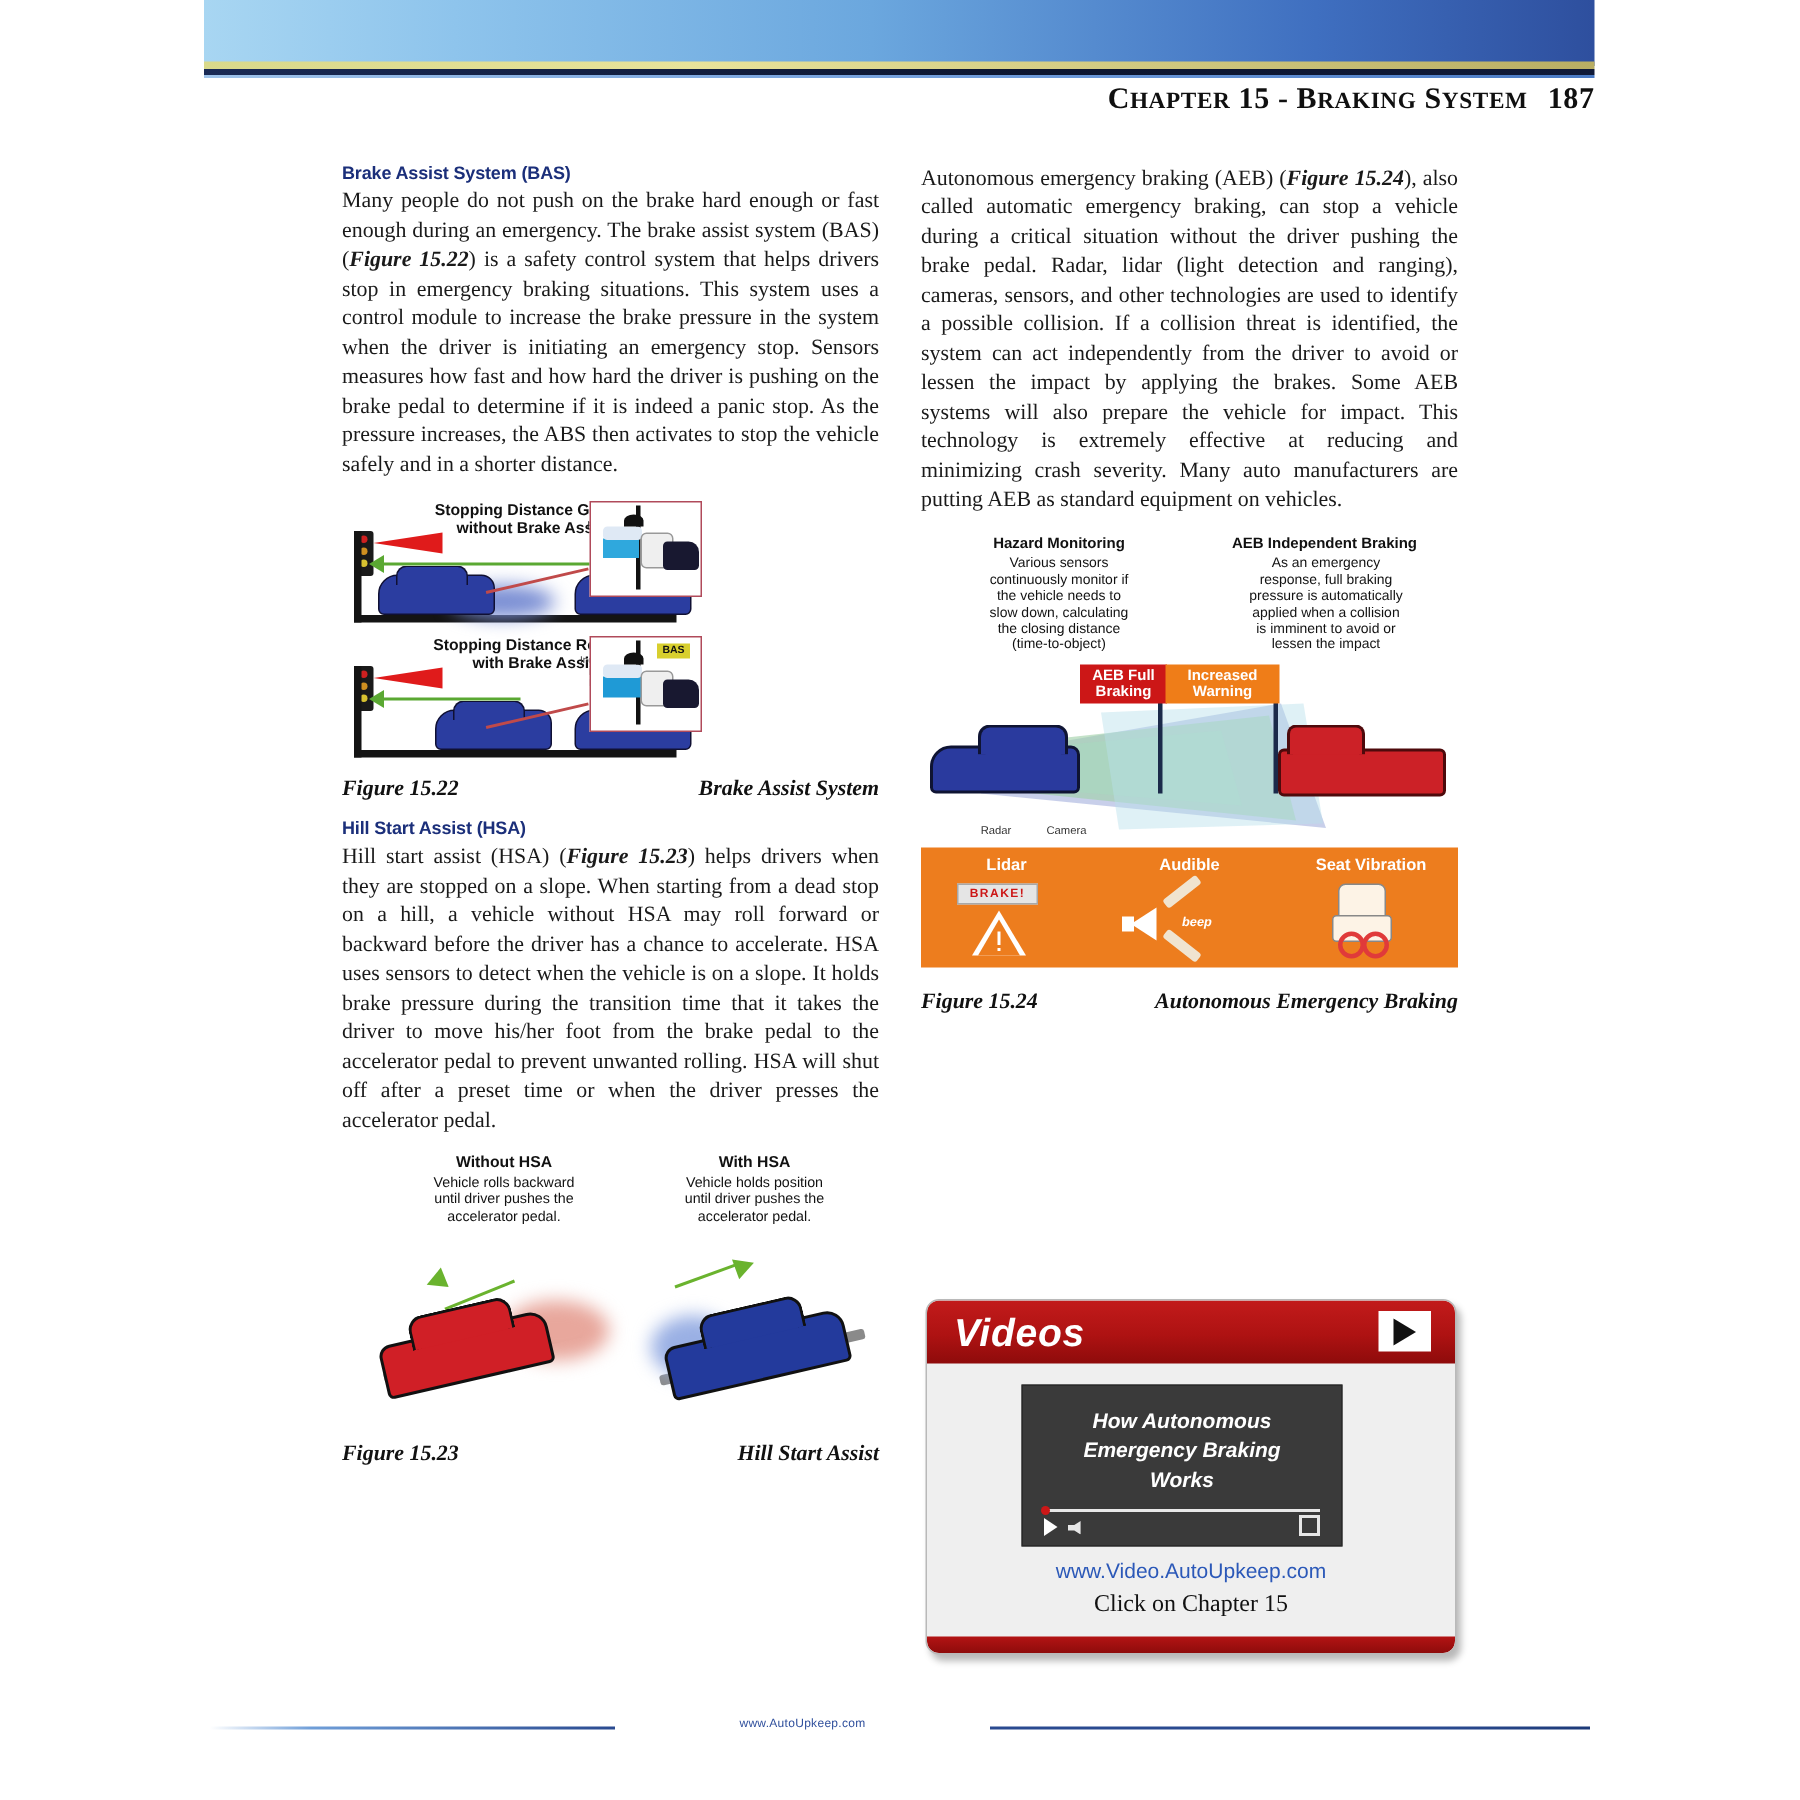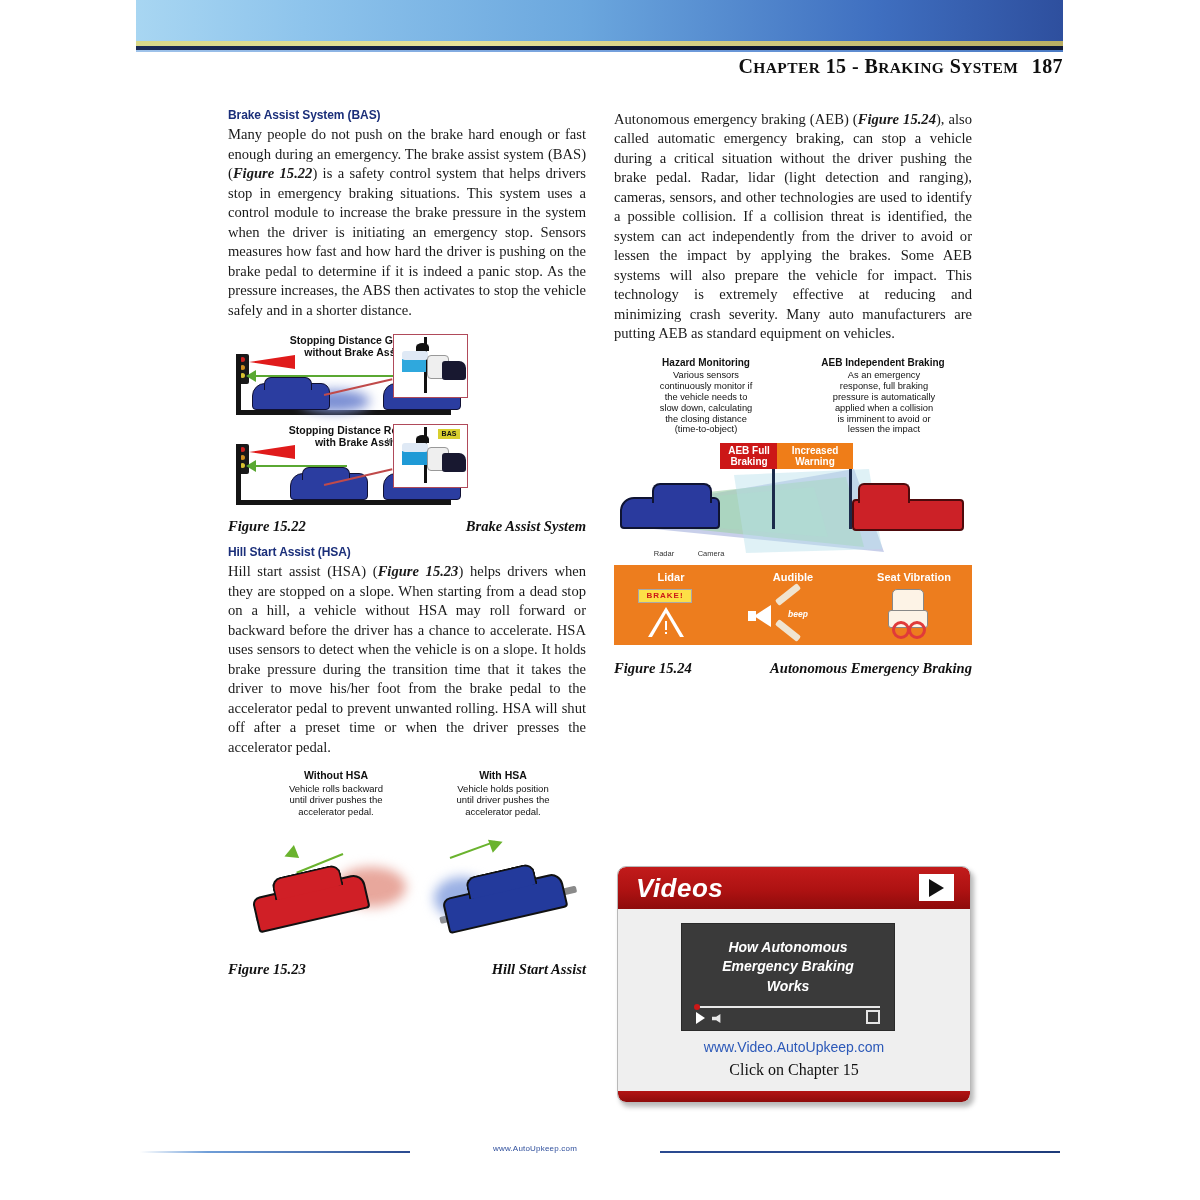--- a/index.html
+++ b/index.html
@@ -175,21 +175,21 @@
   .ob-label {
     position: absolute;
     font-family: "Liberation Sans", sans-serif;
     font-weight: bold;
     color: #ffffff;
     font-size: 11px;
     text-align: center;
   }
   .brake-chip {
     position: absolute;
-    background: #fde047;
+    background: #e5e5e5;
     border: 1px solid #a8a8a8;
     color: #cc1717;
     font-family: "Liberation Sans", sans-serif;
     font-weight: bold;
     font-size: 8px;
     letter-spacing: 1px;
     text-align: center;
   }
 
   

